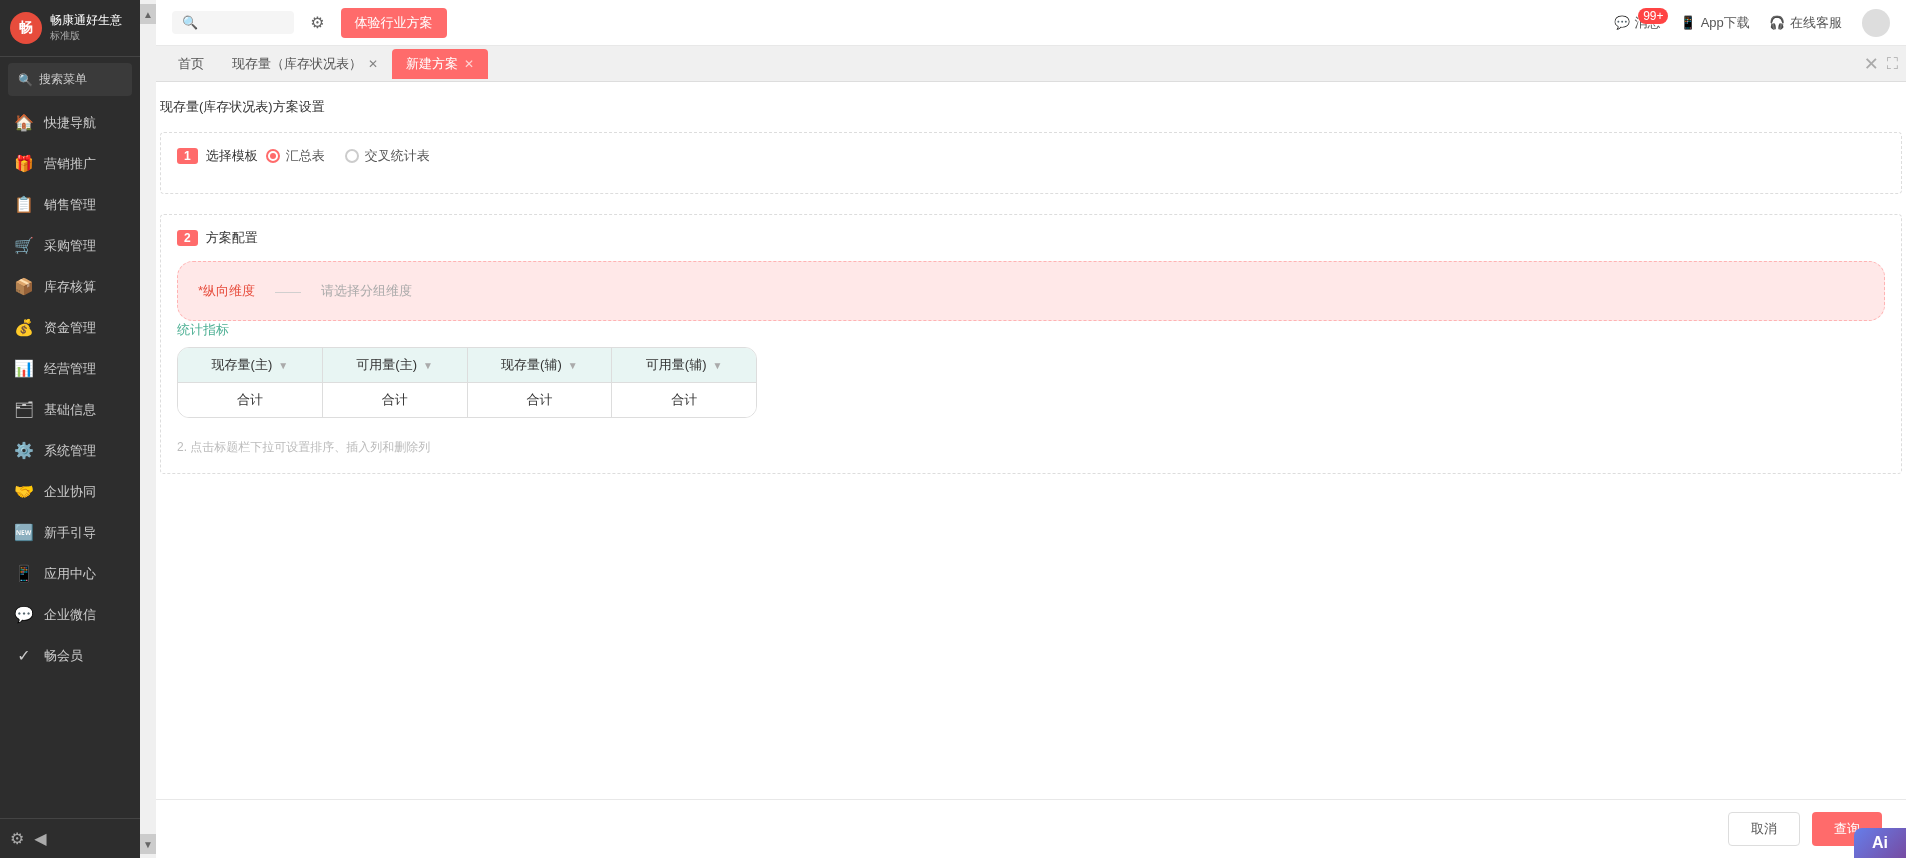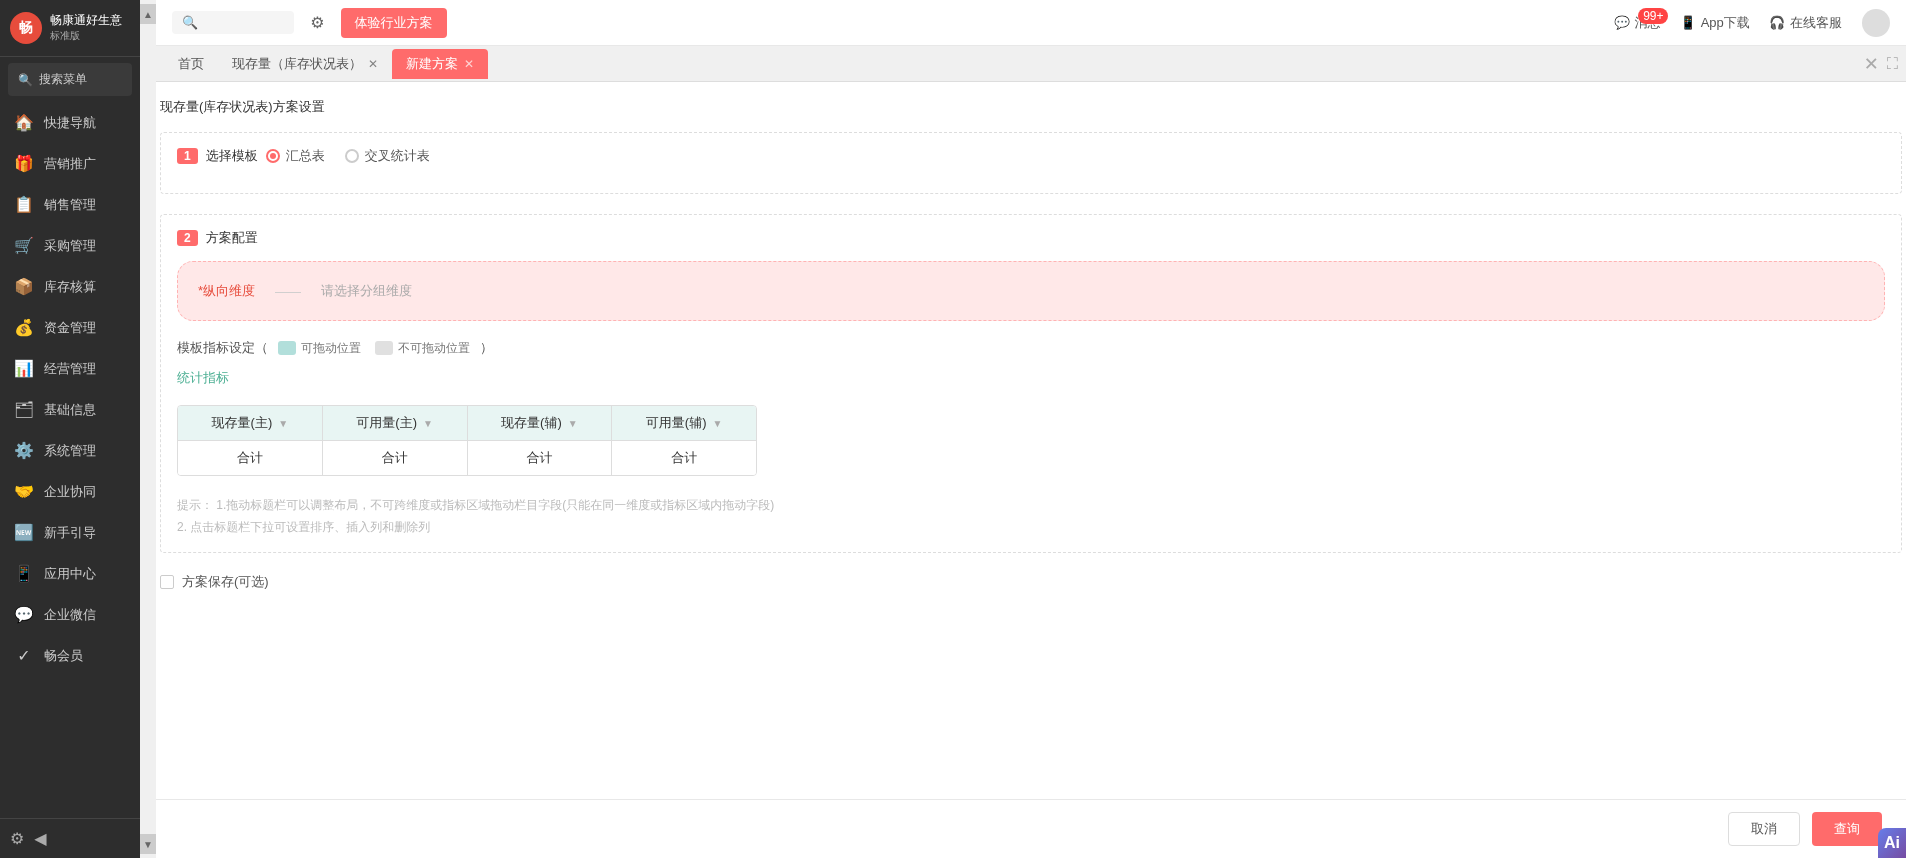--- a/index.html
+++ b/index.html
@@ -325,25 +325,24 @@
     .legend-box.non-draggable { background: #e0e0e0; }
 
     
     .stats-label {
       color: #4caf93;
       font-size: 13px;
       margin-bottom: 8px;
     }
     .stats-table {
       border: 1px solid #ddd;
-      border-radius: 4px;
+      border-radius: 12px;
       overflow: hidden;
       display: inline-block;
       min-width: 580px;
-      margin-top: 10px;
     }
     .stats-table-row {
       display: flex;
     }
     .stats-table-header {
       background: #e8f5f3;
     }
     .stats-table-cell {
       flex: 1;
       padding: 8px 16px;
@@ -420,21 +419,21 @@
       font-size: 13px;
     }
 
     
     .ai-badge {
       position: fixed;
       bottom: 0;
       right: 0;
       background: linear-gradient(135deg, #667eea 0%, #764ba2 100%);
       color: white;
-      padding: 6px 6px;
+      padding: 6px 18px;
       font-size: 16px;
       font-weight: bold;
       border-radius: 8px 0 0 0;
     }
   </style>
 </head>
 <body>
 
 <div class="sidebar">
   <div class="sidebar-logo">
@@ -599,34 +598,20 @@
       
 
       
       <div class="dimension-area">
         <span class="dimension-label">*纵向维度</span>
         <span class="dimension-divider">——</span>
         <span class="dimension-placeholder">请选择分组维度</span>
       </div>
 
       
-      <div class="metrics-header" style="margin-top:18px;">
-        <span>模板指标设定（</span>
-        <div class="metrics-legend">
-          <div class="legend-item">
-            <div class="legend-box draggable"></div>
-            <span>可拖动位置</span>
-          </div>
-          <div class="legend-item">
-            <div class="legend-box non-draggable"></div>
-            <span>不可拖动位置</span>
-          </div>
-        </div>
-        <span>）</span>
-      </div>
 
       
       <div class="stats-label">统计指标</div>
 
       
       <div class="stats-table">
         <div class="stats-table-row stats-table-header">
           <div class="stats-table-cell">
             <span>现存量(主)</span>
             <span class="dropdown-arrow">▼</span>
@@ -655,29 +640,24 @@
             <span>合计</span>
           </div>
           <div class="stats-table-cell">
             <span>合计</span>
           </div>
         </div>
       </div>
 
       
       <div class="tips">
-        <div>提示：  1.拖动标题栏可以调整布局，不可跨维度或指标区域拖动栏目字段(只能在同一维度或指标区域内拖动字段)</div>
         <div>        2. 点击标题栏下拉可设置排序、插入列和删除列</div>
       </div>
     </div>
 
-    <div class="save-option">
-      <div class="save-checkbox"></div>
-      <span>方案保存(可选)</span>
-    </div>
   </div>
 
   <div class="footer-bar">
     <button class="btn-cancel">取消</button>
     <button class="btn-query">查询</button>
   </div>
 </div>
 
 <div class="ai-badge">Ai</div>
 

